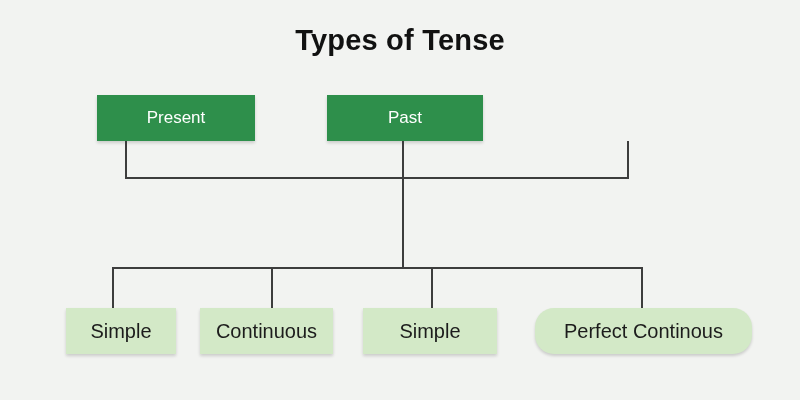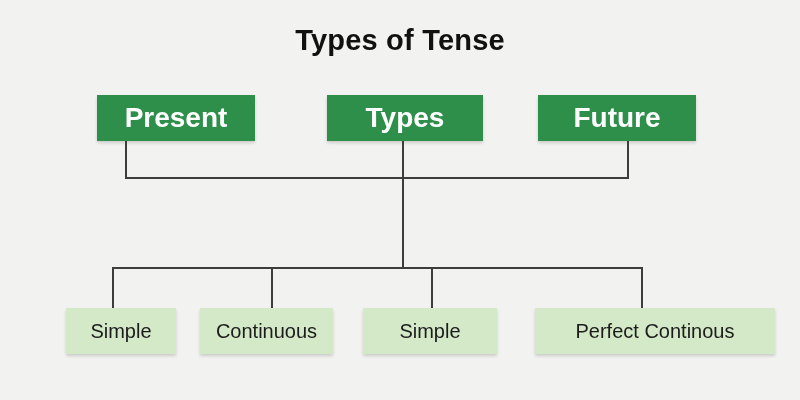--- a/index.html
+++ b/index.html
@@ -36,38 +36,38 @@
     height: 46px;
     display: flex;
     align-items: center;
     justify-content: center;
     box-shadow: 0 2px 3px rgba(0,0,0,0.16);
   }
   .parent-node {
     top: 95px;
     background: var(--parent-box);
     color: var(--parent-text);
-    font-size: 28px;
-    font-weight: 700;
+    font-size: 17px;
+    font-weight: 400;
   }
   .child-node {
     top: 308px;
     background: var(--child-box);
     color: var(--child-text);
     font-size: 20px;
     font-weight: 500;
   }
   #node-present { left: 97px;  width: 158px; }
   #node-past    { left: 327px; width: 156px; }
   #node-future  { left: 538px; width: 158px; }
 
   #node-simple            { left: 66px;  width: 110px; }
   #node-continuous        { left: 200px; width: 133px; text-align: center; }
   #node-perfect           { left: 363px; width: 134px; }
-  #node-perfect-continous { left: 535px; width: 240px; }
+  #node-perfect-continous { left: 535px; width: 217px; border-radius: 19px; }
 
   .line {
     position: absolute;
     background: var(--connector);
   }
   
   #line-present-drop { left: 125px; top: 141px; width: 2px; height: 38px; }
   #line-past-trunk   { left: 402px; top: 141px; width: 2px; height: 128px; }
   #line-future-drop  { left: 627px; top: 141px; width: 2px; height: 38px; }
   
@@ -81,22 +81,21 @@
   #line-perfect-continous-drop { left: 641px; top: 267px; width: 2px; height: 41px; }
 </style>
 </head>
 <body>
 
 <div class="canvas">
 
   <div class="title">Types of Tense</div>
 
   <div class="node parent-node" id="node-present">Present</div>
-  <div class="node parent-node" id="node-past">Types</div>
-  <div class="node parent-node" id="node-future">Future</div>
+  <div class="node parent-node" id="node-past">Past</div>
 
   <div class="line" id="line-present-drop"></div>
   <div class="line" id="line-past-trunk"></div>
   <div class="line" id="line-future-drop"></div>
   <div class="line" id="line-top-rail"></div>
   <div class="line" id="line-bottom-rail"></div>
   <div class="line" id="line-simple-drop"></div>
   <div class="line" id="line-continuous-drop"></div>
   <div class="line" id="line-perfect-drop"></div>
   <div class="line" id="line-perfect-continous-drop"></div>

